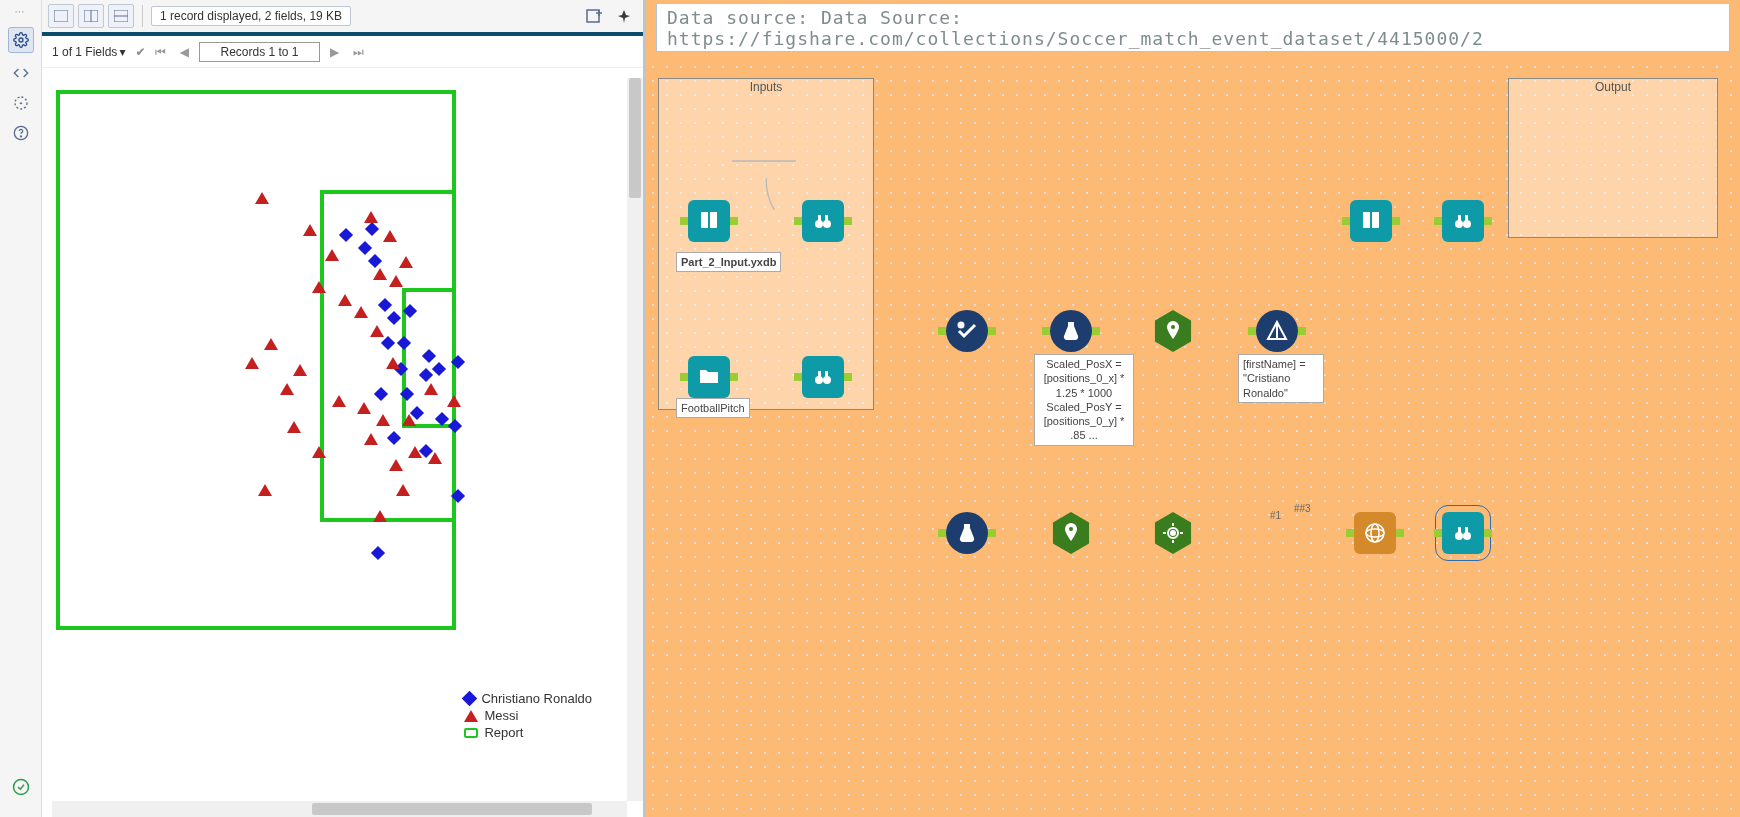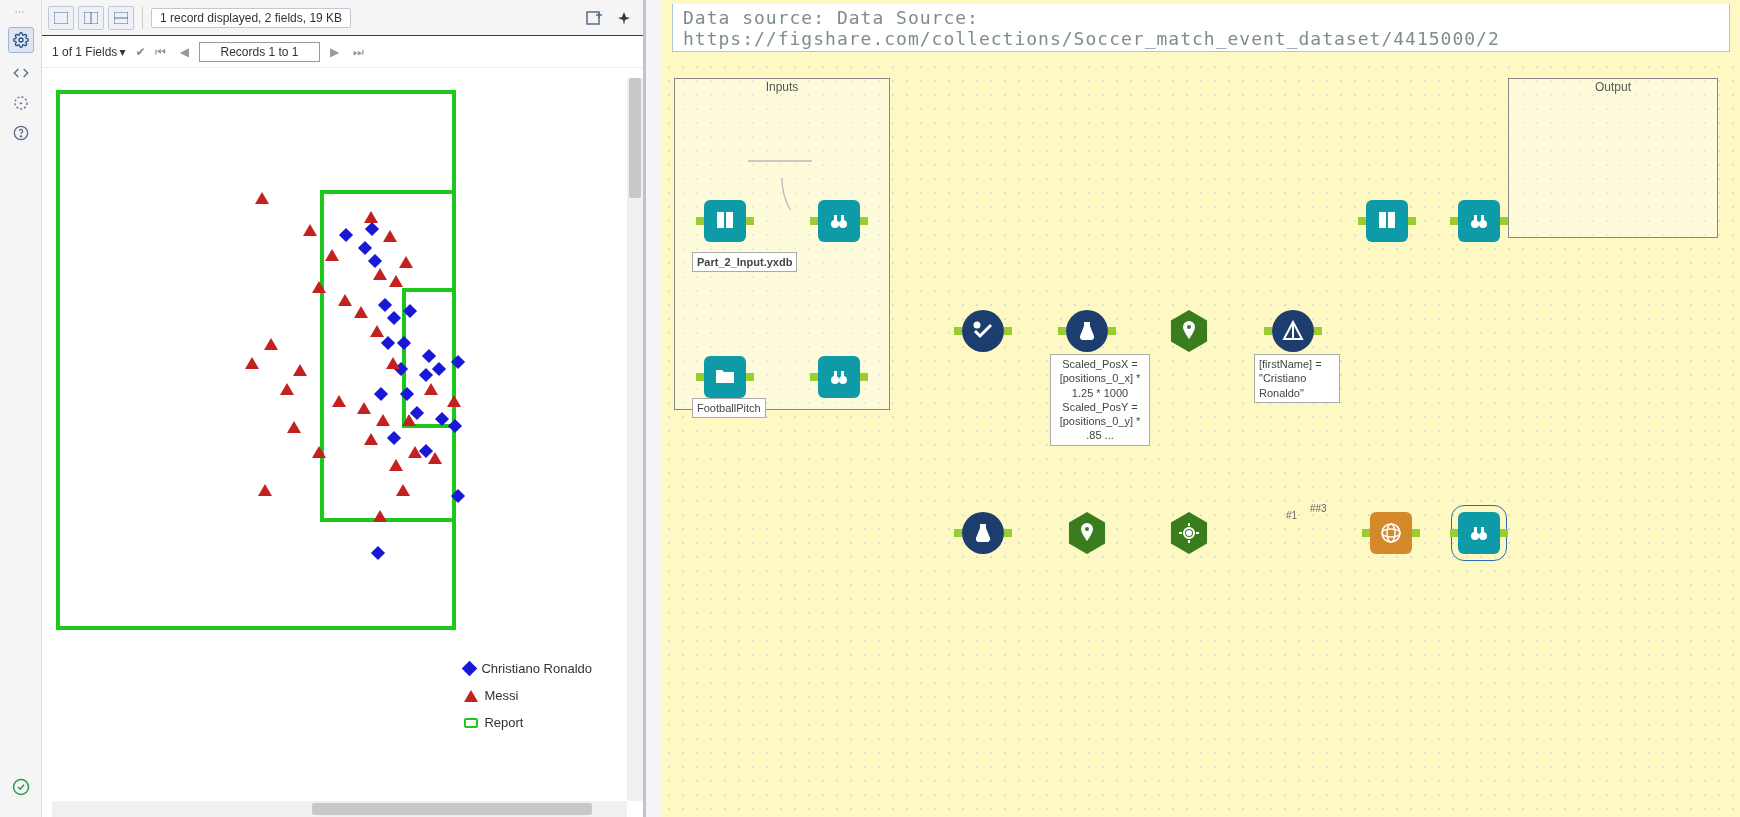--- a/index.html
+++ b/index.html
@@ -5,21 +5,21 @@
   * { box-sizing: border-box; margin: 0; padding: 0; }
   body { font-family: "Segoe UI", Tahoma, sans-serif; font-size: 12px; background: #f5f5f5; color: #333; width:1740px; height:817px; overflow:hidden; }
   .main { display:flex; width:100%; height:100%; }
   
   .vbar { width:42px; background:#f5f5f5; border-right:1px solid #ddd; padding-top:6px; display:flex; flex-direction:column; align-items:center; gap:10px; }
   .vbar .vicon { width:20px; height:20px; display:flex; align-items:center; justify-content:center; color:#5a6b8c; cursor:pointer; }
   .vbar .vicon.active { background:#dfe6f2; border:1px solid #9fb6d8; border-radius:3px; width:26px; height:26px; color:#2a4d8a; }
   .vbar .check { margin-top:auto; margin-bottom:20px; }
   
   .left-panel { width:604px; background:#fff; display:flex; flex-direction:column; border-right:3px solid #b9c5d6; }
-  .lp-toolbar { height:36px; background:#f5f5f5; border-bottom:1px solid #0c4a6e; display:flex; align-items:center; padding:0 6px; gap:4px; }
+  .lp-toolbar { height:36px; background:#f5f5f5; border-bottom:4px solid #0c4a6e; display:flex; align-items:center; padding:0 6px; gap:4px; }
   .lp-toolbar .tbicon { width:26px; height:24px; border:1px solid #c0c8d6; background:#eef2f8; border-radius:2px; display:flex; align-items:center; justify-content:center; cursor:pointer; }
   .lp-toolbar .tbicon.plain { border-color:transparent; background:transparent; }
   .lp-toolbar .divider { width:1px; height:22px; background:#ccc; margin:0 4px; }
   .lp-toolbar .status { padding:2px 8px; border:1px solid #c0c8d6; border-radius:2px; background:#fff; }
   .lp-toolbar .spacer { flex:1; }
   .tabs { height:28px; display:flex; border-bottom:1px solid #ddd; background:#fafafa; }
   .tab { padding:4px 14px; cursor:pointer; color:#666; border-bottom:2px solid transparent; }
   .tab.active { color:#000; border-bottom:2px solid #7a5ea8; background:#fff; }
   .nav-row { height:32px; display:flex; align-items:center; padding:0 6px; gap:6px; border-bottom:1px solid #eee; }
   .nav-row .dropdown { padding:2px 4px; display:flex; align-items:center; gap:2px; cursor:pointer; }
@@ -28,31 +28,31 @@
   
   .chart-wrap { flex:1; position:relative; overflow:auto; }
   .chart-body { position:absolute; left:10px; top:10px; width:550px; height:670px; }
   .pitch-outer { position:absolute; left:4px; top:12px; width:400px; height:540px; border:4px solid #1ec71e; }
   .pitch-half { position:absolute; left:268px; top:112px; width:136px; height:332px; border:4px solid #1ec71e; border-right:none; }
   .pitch-box { position:absolute; left:350px; top:210px; width:54px; height:140px; border:4px solid #1ec71e; border-right:none; }
   .marker { position:absolute; width:14px; height:14px; }
   .marker.tri { width:0; height:0; border-left:7px solid transparent; border-right:7px solid transparent; border-bottom:12px solid #c42020; }
   .marker.dia { width:10px; height:10px; background:#1818d6; transform:rotate(45deg); }
   .legend { position:absolute; right:0px; bottom:0; background:#fff; padding:6px 10px; font-size:13px; }
-  .legend .lrow { display:flex; align-items:center; gap:6px; margin:12px 0; }
+  .legend .lrow { display:flex; align-items:center; gap:6px; margin:2px 0; }
   .sym-dia { width:11px; height:11px; background:#1818d6; transform:rotate(45deg); }
   .sym-tri { width:0; height:0; border-left:7px solid transparent; border-right:7px solid transparent; border-bottom:12px solid #c42020; }
   .sym-pitch { width:14px; height:10px; border:2px solid #1ec71e; border-radius:2px; }
   .vscroll { position:absolute; right:0; top:10px; bottom:16px; width:16px; background:#f0f0f0; }
   .vscroll::before { content:""; position:absolute; left:2px; right:2px; top:0; height:120px; background:#c8c8c8; border-radius:2px; }
   .hscroll { position:absolute; left:10px; right:16px; bottom:0; height:16px; background:#f0f0f0; }
   .hscroll::before { content:""; position:absolute; top:2px; bottom:2px; left:260px; width:280px; background:#c8c8c8; border-radius:2px; }
 
   
-  .right-panel { flex:1; position:relative; background:#fef9c3;margin-left:16px; }
+  .right-panel { flex:1; position:relative; background:#fdba74; }
   .dots-bg { position:absolute; inset:60px 0 0 0; background-image: radial-gradient(#dcdde1 1px, transparent 1px); background-size:14px 14px; }
   .source-banner { position:absolute; top:4px; left:10px; right:10px; height:48px; border:1px solid #b0c4e0; border-top:none; background:#fff; color:#7f8c8d; font-size:18px; display:flex; align-items:center; padding:0 10px; letter-spacing:1px; font-family:monospace;}
   .container-box { position:absolute; border:1px solid #888; background:rgba(255,255,255,0.4); }
   .container-box .ctitle { position:relative; top:-1px; text-align:center; font-size:12px; color:#555; padding:2px 0; }
   .inputs-box { left:12px; top:78px; width:216px; height:332px; }
   .output-box { right:22px; top:78px; width:210px; height:160px; }
   .tool { position:absolute; width:42px; height:42px; border-radius:6px; display:flex; align-items:center; justify-content:center; cursor:pointer; }
   .tool.teal { background:#0e9aa7; }
   .tool.navy { background:#1c3d6e; border-radius:50%; }
   .tool.greenhex { background:#3a7d1f; clip-path: polygon(50% 0, 93% 25%, 93% 75%, 50% 100%, 7% 75%, 7% 25%); border-radius:0; }

